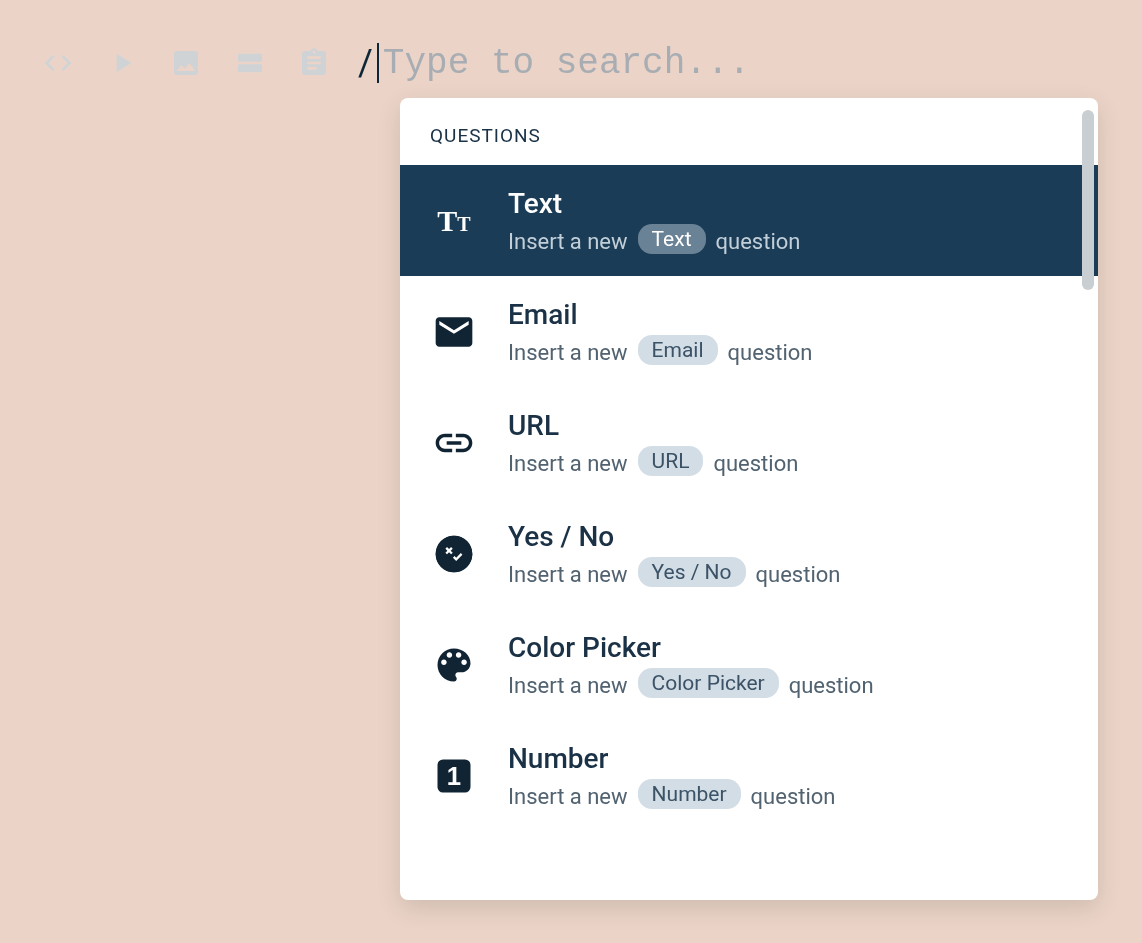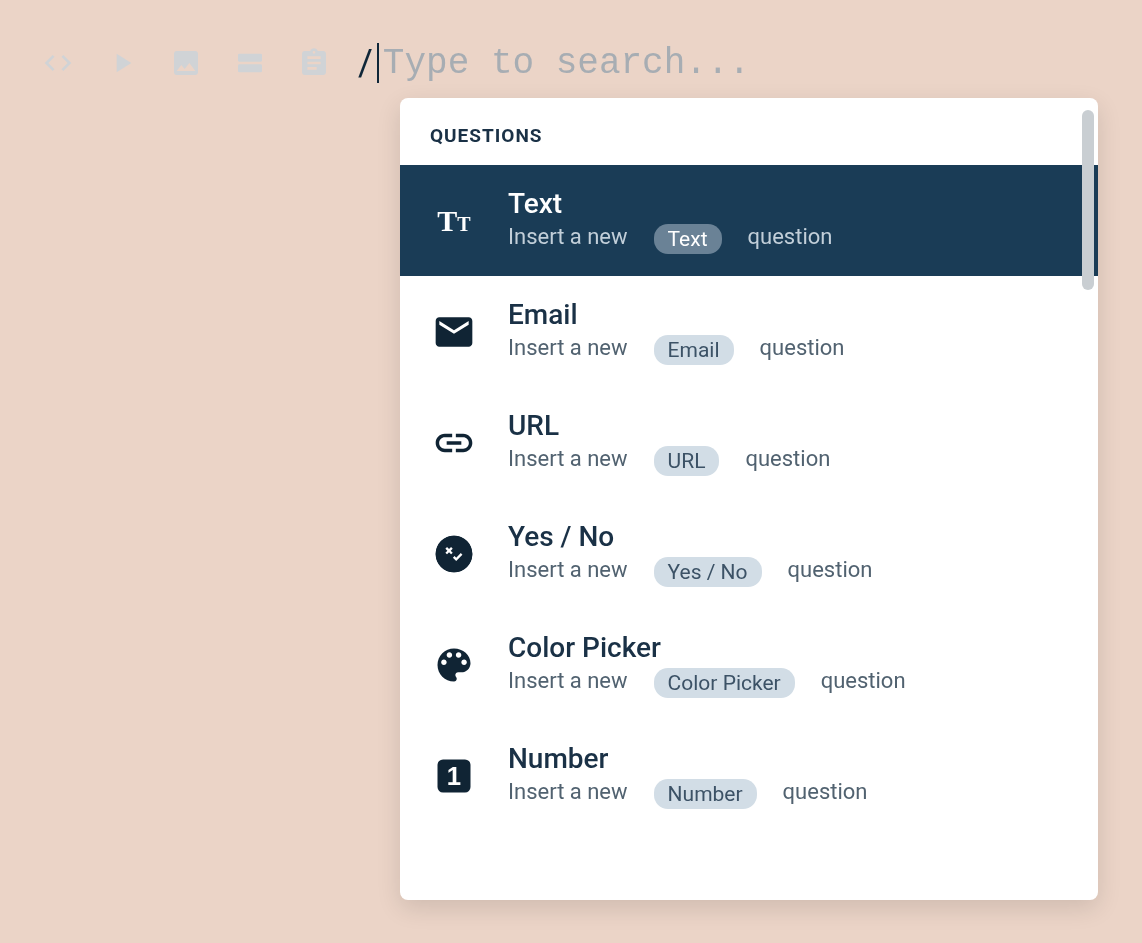--- a/index.html
+++ b/index.html
@@ -85,21 +85,21 @@
       flex-direction: column;
     }
     .dropdown-inner {
       flex: 1;
       overflow-y: hidden;
       position: relative;
     }
     .dropdown-header {
       padding: 26px 30px 18px 30px;
       font-size: 19px;
-      font-weight: 700;
+      font-weight: 400;
       letter-spacing: 1px;
       color: #1a3146;
     }
     .dropdown-list {
       overflow-y: auto;
     }
     .dropdown-item {
       display: flex;
       align-items: center;
       padding: 22px 30px;
@@ -133,22 +133,22 @@
       color: #1a3146;
       margin-bottom: 4px;
     }
     .dropdown-item.selected .item-title {
       color: #ffffff;
     }
     .item-desc {
       font-size: 22px;
       color: #516270;
       display: flex;
-      align-items: flex-start;
-      gap: 26px;
+      align-items: flex-end;
+      gap: 10px;
       flex-wrap: wrap;
     }
     .dropdown-item.selected .item-desc {
       color: #c2cfd9;
     }
     .badge {
       display: inline-block;
       background: #d2dde6;
       color: #3c5266;
       padding: 3px 14px;

